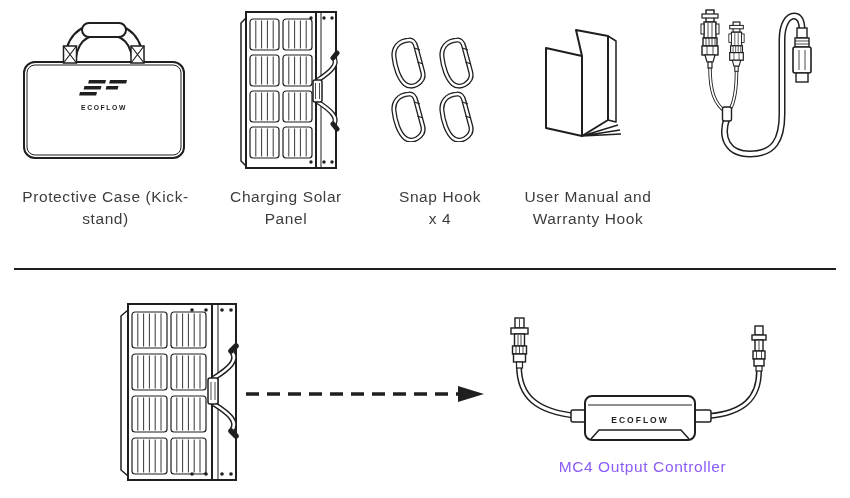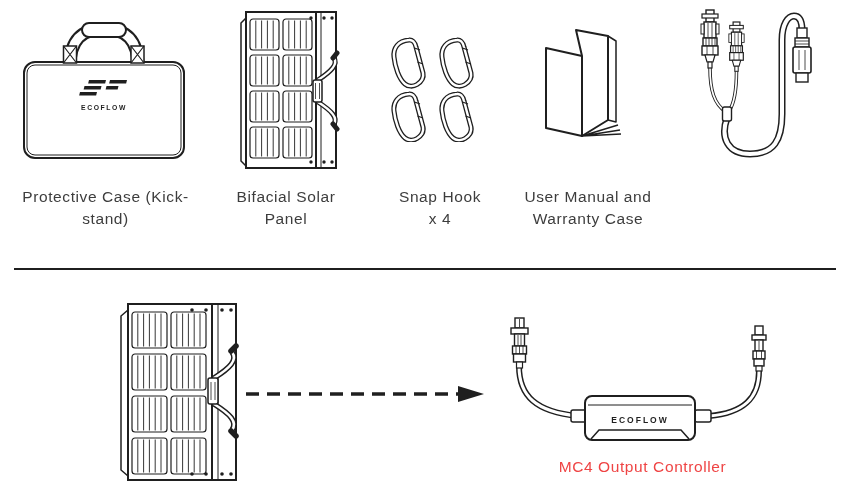--- a/index.html
+++ b/index.html
@@ -2,21 +2,21 @@
 <html><head>
 <meta charset="utf-8">
 <style>
   html,body{margin:0;padding:0;background:#fff;}
   #canvas{position:relative;width:850px;height:498px;background:#ffffff;overflow:hidden;
           font-family:"Liberation Sans","DejaVu Sans",sans-serif;}
   .abs{position:absolute;}
   .item-label{position:absolute;top:186px;text-align:center;color:#3d3d3d;
               font-size:15.5px;line-height:1.45;letter-spacing:0.6px;white-space:pre-line;}
   .divider{position:absolute;left:14px;top:268px;width:822px;height:2px;background:#1f1f1f;}
-  .ctrl-label{position:absolute;left:520px;top:458px;width:245px;text-align:center;color:#ef4444;
+  .ctrl-label{position:absolute;left:520px;top:458px;width:245px;text-align:center;color:#8b5cf6;
               font-size:15.5px;letter-spacing:0.6px;}
   svg{display:block;}
   .ln{stroke:#1f1f1f;fill:none;}
   .fw{fill:#ffffff;stroke:#1f1f1f;}
 </style>
 </head>
 <body>
 
 <div id="canvas">
 
@@ -146,26 +146,26 @@
       <rect class="fw" x="101" y="30" width="14" height="9" stroke-width="1.4"></rect>
       <path class="ln" d="M101,33 H115 M101,36 H115" stroke-width="0.8"></path>
       <rect class="fw" x="99" y="39" width="18" height="26" rx="2" stroke-width="1.6"></rect>
       <path class="ln" d="M105,42 V62 M111,42 V62" stroke-width="0.8"></path>
       <rect class="fw" x="102" y="65" width="12" height="9" stroke-width="1.4"></rect>
     </g>
   </svg>
 
   <div class="item-label" style="left:8px;width:195px">Protective Case (Kick-
 stand)</div>
-  <div class="item-label" style="left:216px;width:140px">Bifacial Solar
+  <div class="item-label" style="left:216px;width:140px">Charging Solar
 Panel</div>
   <div class="item-label" style="left:381px;width:118px">Snap Hook
 x 4</div>
   <div class="item-label" style="left:506px;width:164px">User Manual and
-Warranty Case</div>
+Warranty Hook</div>
 
   <div class="divider"></div>
 
   <svg class="abs" style="left:118px;top:302px" width="122" height="182" viewBox="0 0 122 182">
     <defs>
       <g id="brow">
         <rect class="ln" x="14" y="0" width="35" height="36" rx="3" stroke-width="1.2"></rect>
         <path class="ln" stroke-width="0.9" d="M19.8,1.5V34.5 M25.6,1.5V34.5 M31.4,1.5V34.5 M37.2,1.5V34.5 M43,1.5V34.5"></path>
         <rect class="ln" x="53" y="0" width="35" height="36" rx="3" stroke-width="1.2"></rect>
         <path class="ln" stroke-width="0.9" d="M58.8,1.5V34.5 M64.6,1.5V34.5 M70.4,1.5V34.5 M76.2,1.5V34.5 M82,1.5V34.5"></path>

